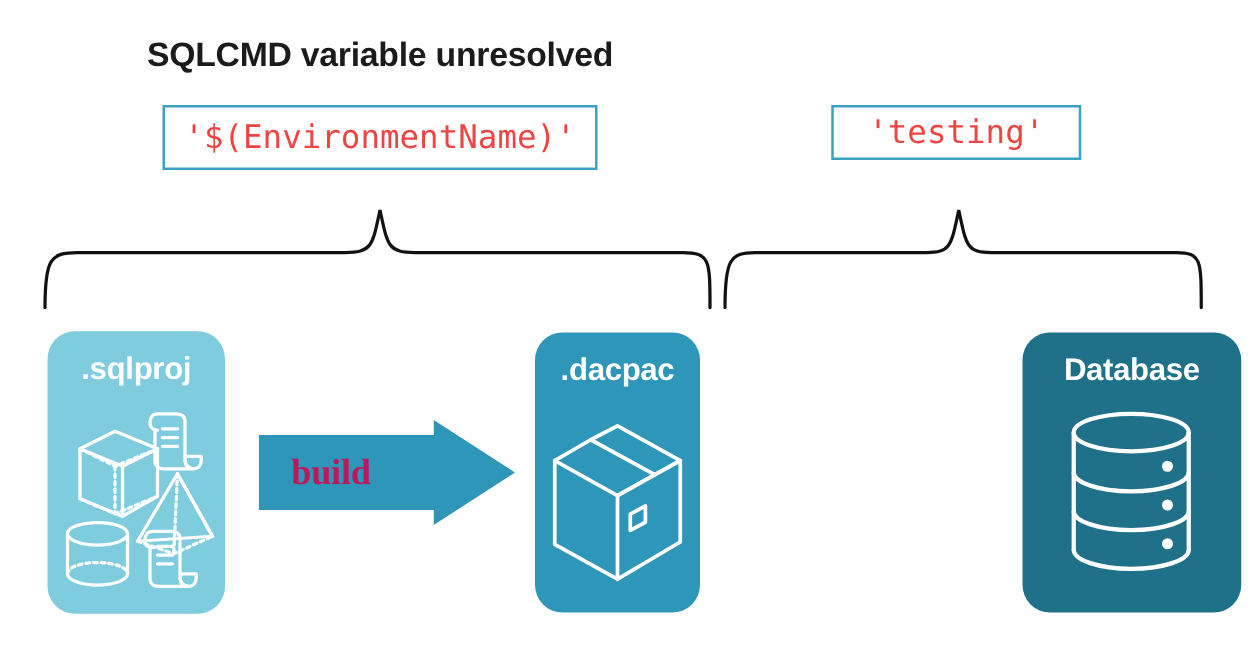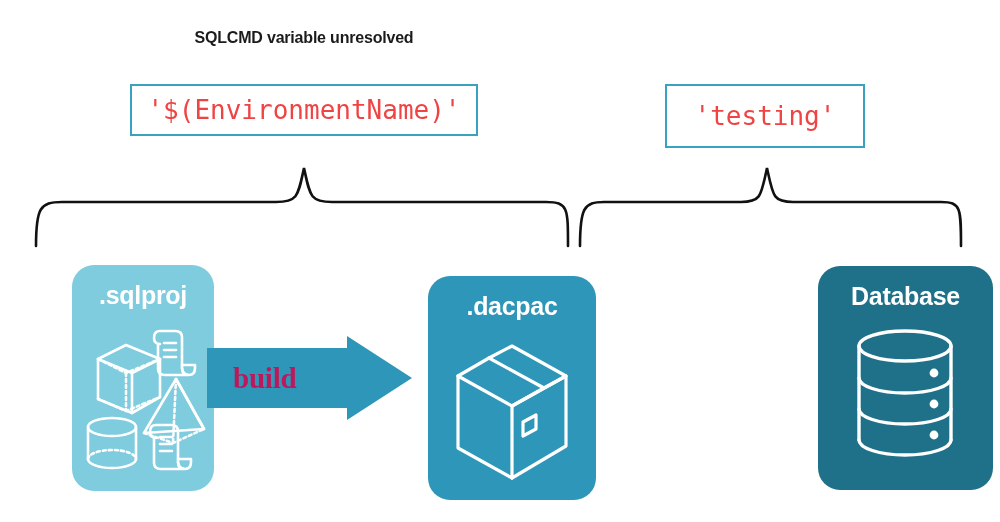--- a/index.html
+++ b/index.html
@@ -20,21 +20,21 @@
     left: 0; top: 0;
     width: 1000px;
     height: 522px;
   }
 
   
   .section-title {
     position: absolute;
     font-family: "Liberation Sans", sans-serif;
     font-weight: bold;
-    font-size: 16px;
+    font-size: 27px;
     color: #1b1b1b;
     letter-spacing: -0.2px;
     white-space: nowrap;
     text-align: center;
     transform: translateX(-50%);
   }
   #title-left  { left: 304px; top: 29px; }
   #title-right { left: 767px; top: 29px; }
 
   
@@ -45,39 +45,39 @@
     background: #ffffff;
     display: flex;
     align-items: center;
     justify-content: center;
     font-family: "DejaVu Sans Mono", monospace;
     font-size: 26px;
     color: #ef4444;
     white-space: nowrap;
   }
   #code-left  { left: 130px; top: 84px; width: 348px; height: 52px; }
-  #code-right { left: 665px; top: 84px; width: 200px; height: 64px; }
+  #code-right { left: 665px; top: 84px; width: 200px; height: 44px; }
 
   
   .brace-svg {
     position: absolute;
     left: 0;
     top: 150px;
     width: 1000px;
     height: 100px;
   }
 
   
   .stage-box {
     position: absolute;
     border-radius: 22px;
     box-sizing: border-box;
   }
-  #box-sqlproj  { left: 38px;  top: 265px; width: 142px; height: 226px; background: #7FCCDF; margin-left: 34px; }
-  #box-dacpac   { left: 428px; top: 276px; width: 168px; height: 224px; background: #2E96B8; }
+  #box-sqlproj  { left: 38px;  top: 265px; width: 142px; height: 226px; background: #7FCCDF; }
+  #box-dacpac   { left: 428px; top: 266px; width: 132px; height: 224px; background: #2E96B8; }
   #box-database { left: 818px; top: 266px; width: 175px; height: 224px; background: #1E7188; }
 
   .box-label {
     position: absolute;
     left: 0;
     width: 100%;
     text-align: center;
     top: 16px;
     font-family: "Liberation Sans", sans-serif;
     font-weight: bold;

